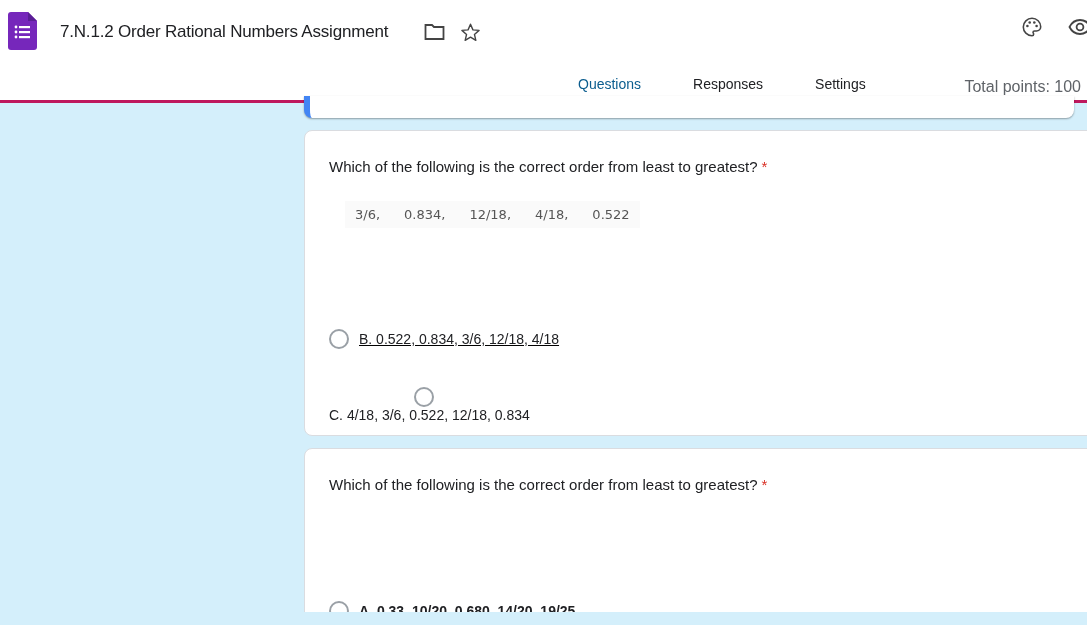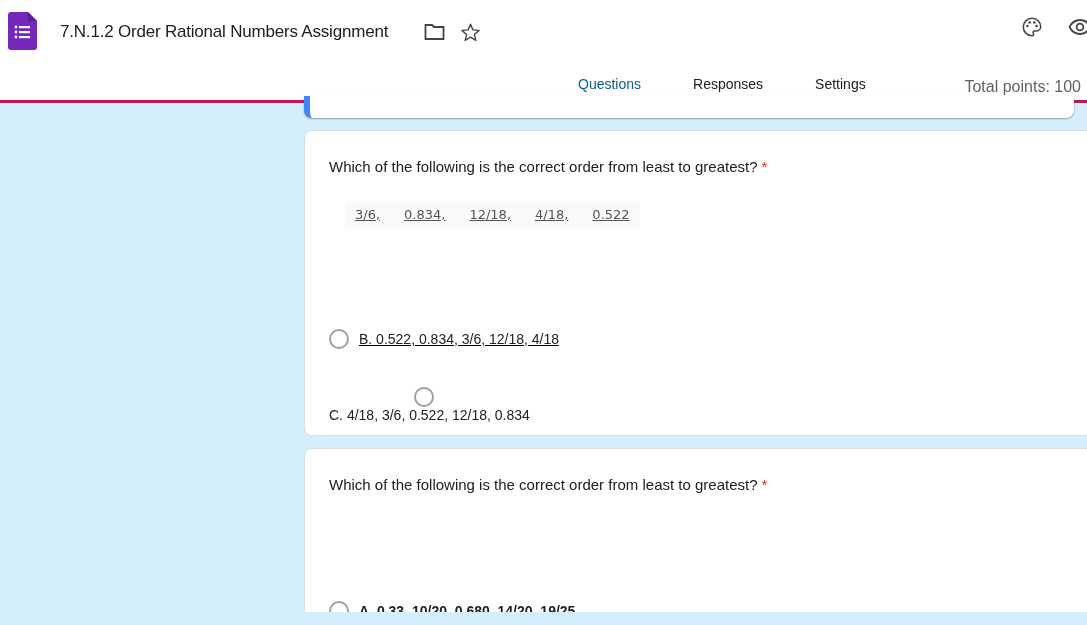--- a/index.html
+++ b/index.html
@@ -68,21 +68,21 @@
   </div>
   <div class="total">Total points: 100</div>
 </div>
 
 <div class="card-top"></div>
 
 <div class="card" style="top:130px;height:306px;">
   <div class="q-title" style="top:27px;">
     <span>Which of the following is the correct order from least to greatest?</span><span class="req">*</span>
   </div>
-  <div class="q-image" style="top:70px;text-decoration:underline;">
+  <div class="q-image" style="top:70px;">
     <span>3/6,</span>
     <span>0.834,</span>
     <span>12/18,</span>
     <span>4/18,</span>
     <span>0.522</span>
   </div>
   <div class="option" style="top:198px;text-decoration:underline;">
     <div class="radio"></div>
     <span class="opt-label">B. 0.522, 0.834, 3/6, 12/18, 4/18</span>
   </div>

